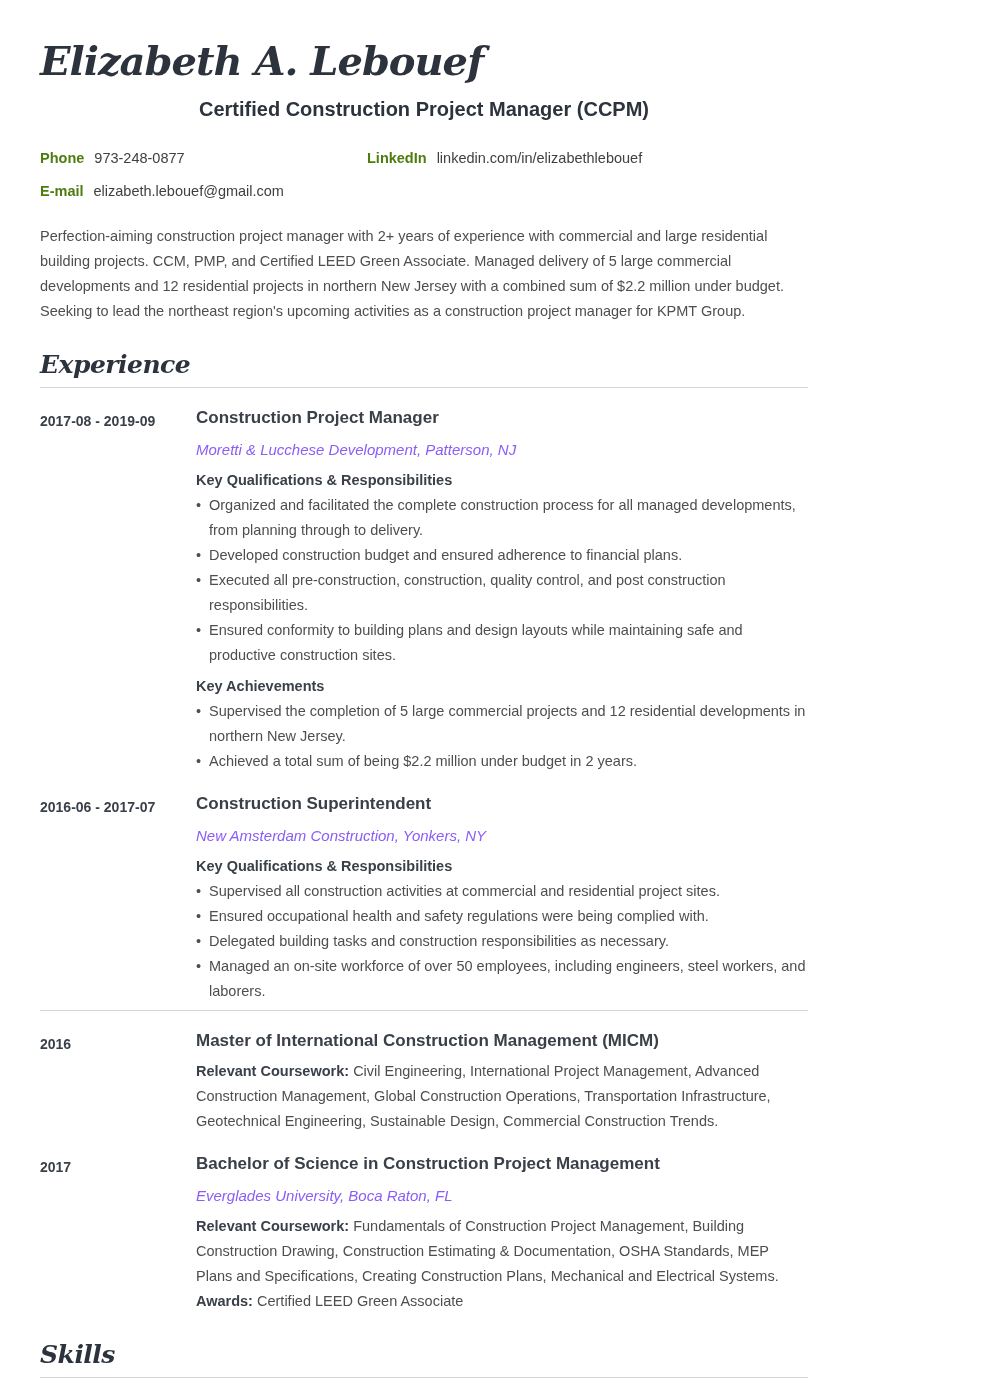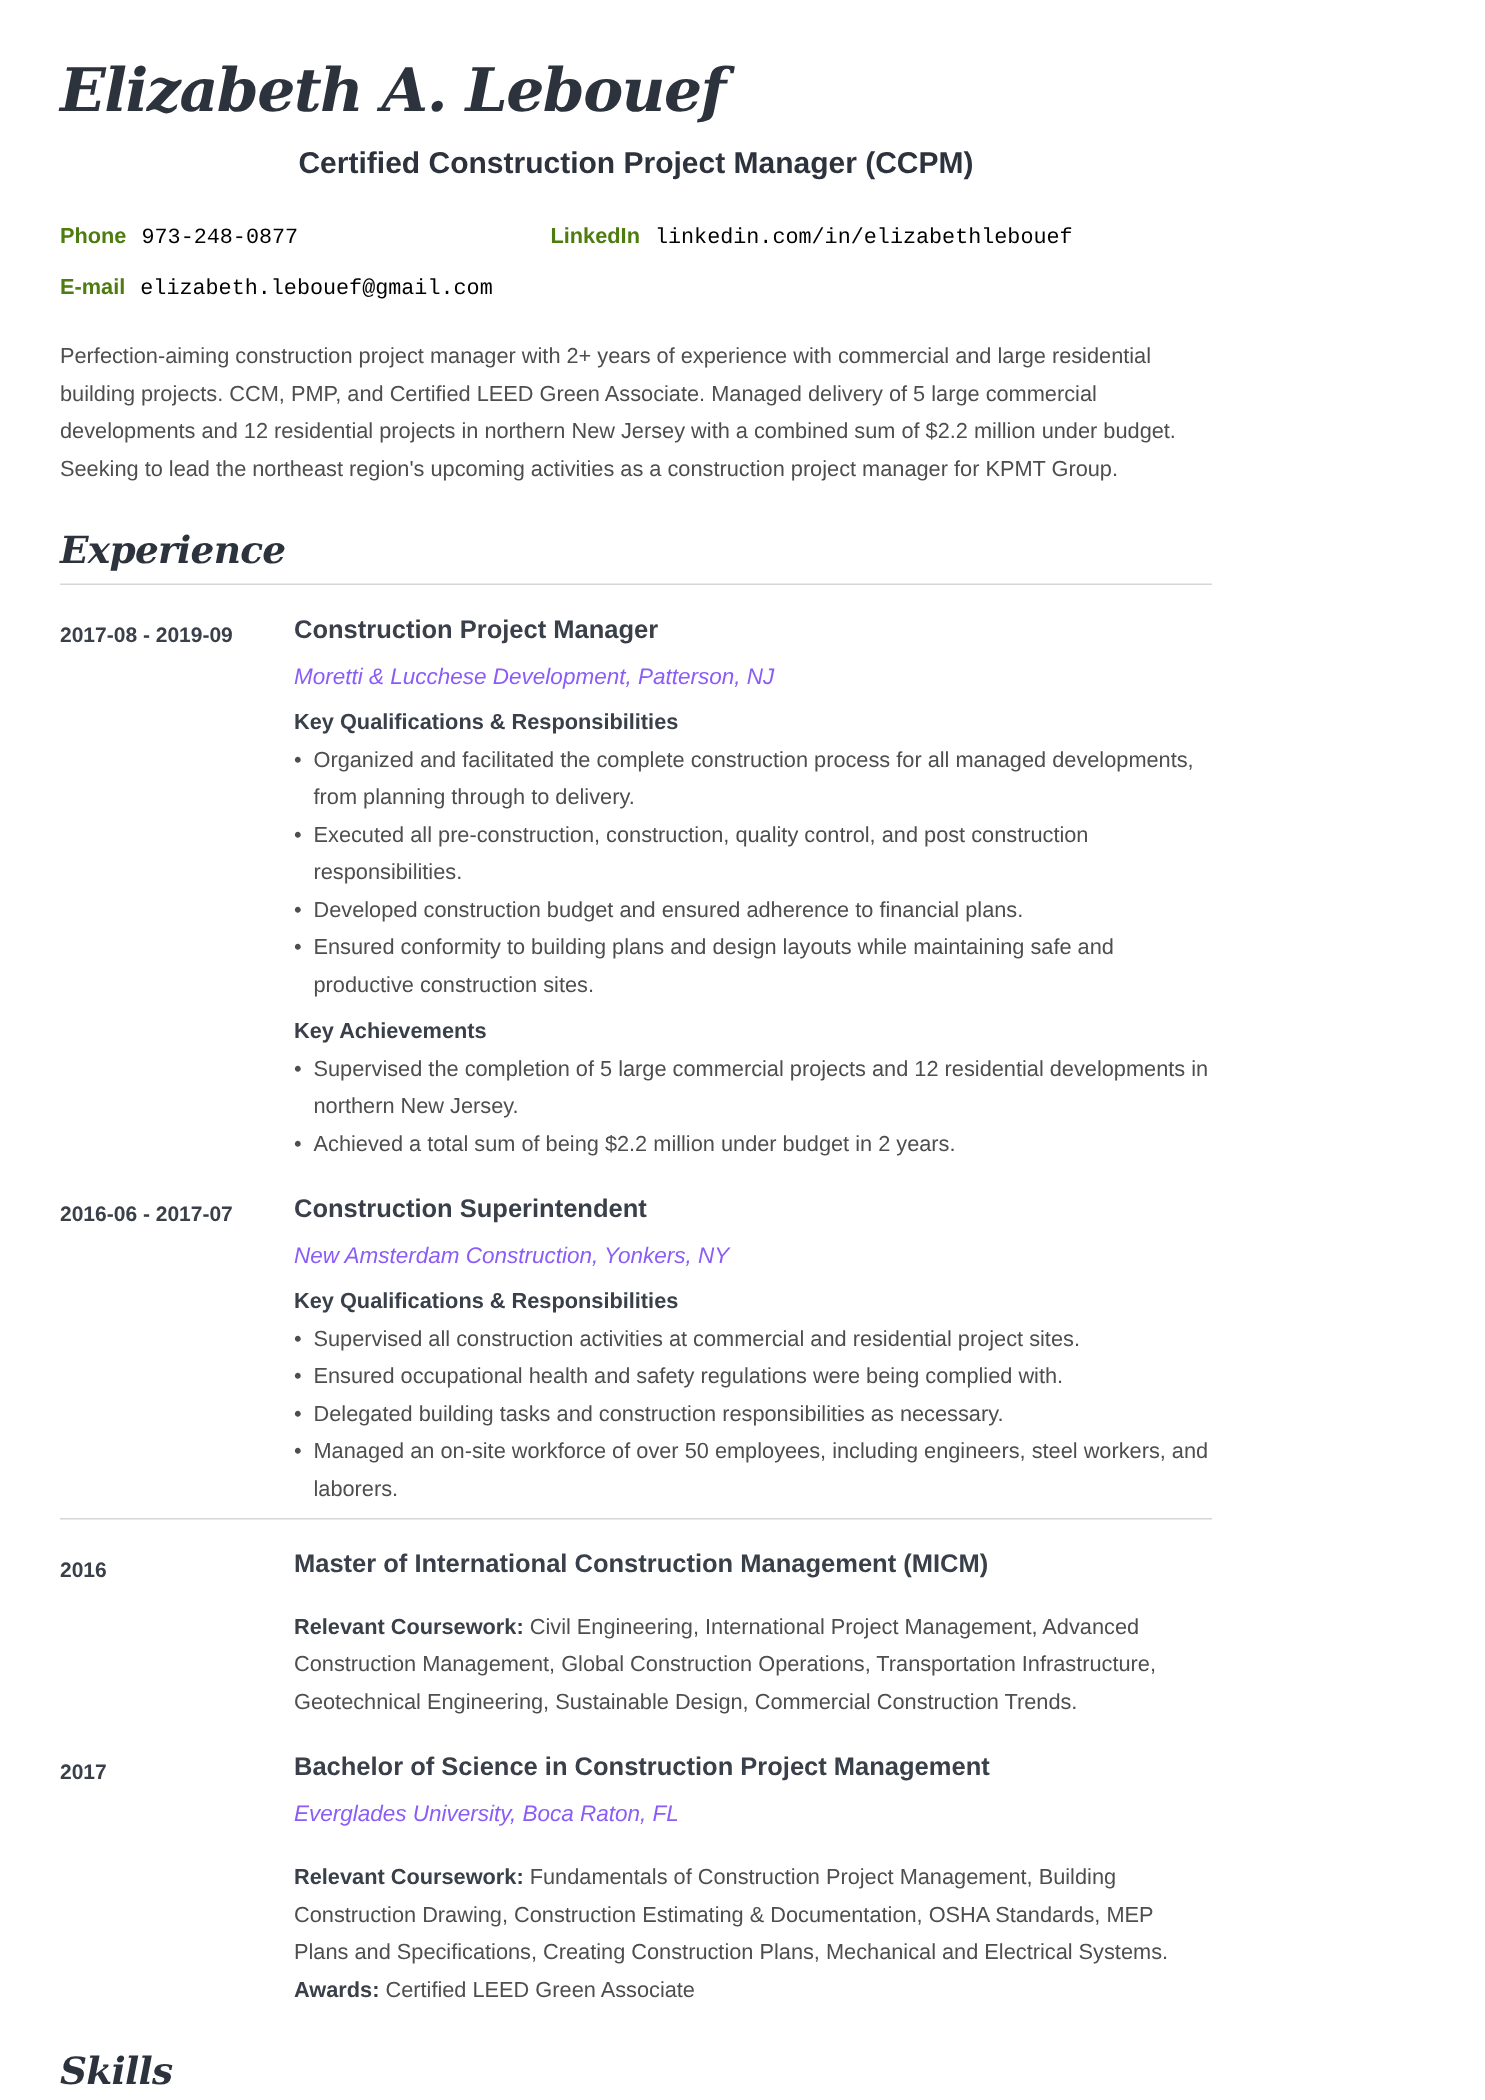--- a/index.html
+++ b/index.html
@@ -41,21 +41,21 @@
     grid-template-columns: 327px 1fr;
     row-gap: 9px;
     line-height: 24px;
   }
   .contact-item .c-label {
     font-weight: 700;
     color: #4d7c0f;
     margin-right: 10px;
     text-align: right;
   }
-  .contact-item .c-value { color: #000000; font-family: Liberation Mono, monospace; }
+  .contact-item .c-value { color: #404040; }
   .summary {
     margin-top: 21px;
     line-height: 25px;
     color: #4e4e4e;
   }
   
   .section-heading {
     margin-top: 25px;
     font-family: "DejaVu Serif", serif;
     font-style: italic;
@@ -108,21 +108,21 @@
     line-height: 25px;
   }
   ul.bullets li::before {
     content: "\2022";
     position: absolute;
     left: 0;
     color: #4e4e4e;
   }
   .detail-line { line-height: 25px; margin-top: 0; }
   .detail-line .d-label { font-weight: 700; color: #3a4049; }
-  .edu-details { margin-top: 18px; }
+  .edu-details { margin-top: 6px; }
   
   .skill-row {
     display: grid;
     grid-template-columns: 156px 1fr auto;
     align-items: center;
     margin-top: 22px;
   }
   .skill-name { line-height: 25px; color: #4e4e4e; }
   .skill-dots { display: flex; gap: 5px; align-items: center; }
   .skill-dots .dot {
@@ -164,22 +164,22 @@
 
     <div class="entry">
       <div class="entry-dates">2017-08 - 2019-09</div>
       <div class="entry-body">
         <div class="entry-title">Construction Project Manager</div>
         <div class="entry-company">Moretti &amp; Lucchese Development, Patterson, NJ</div>
 
         <div class="sub-label">Key Qualifications &amp; Responsibilities</div>
         <ul class="bullets">
           <li>Organized and facilitated the complete construction process for all managed developments, from planning through to delivery.</li>
+          <li>Developed construction budget and ensured adherence to financial plans.</li>
           <li>Executed all pre-construction, construction, quality control, and post construction responsibilities.</li>
-          <li>Developed construction budget and ensured adherence to financial plans.</li>
           <li>Ensured conformity to building plans and design layouts while maintaining safe and productive construction sites.</li>
         </ul>
 
         <div class="sub-label">Key Achievements</div>
         <ul class="bullets">
           <li>Supervised the completion of 5 large commercial projects and 12 residential developments in northern New Jersey.</li>
           <li>Achieved a total sum of being $2.2 million under budget in 2 years.</li>
         </ul>
       </div>
     </div>

